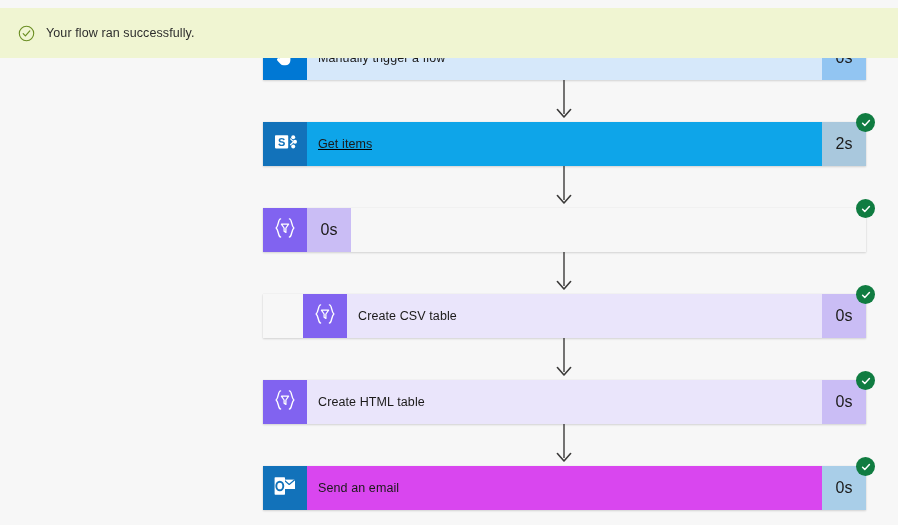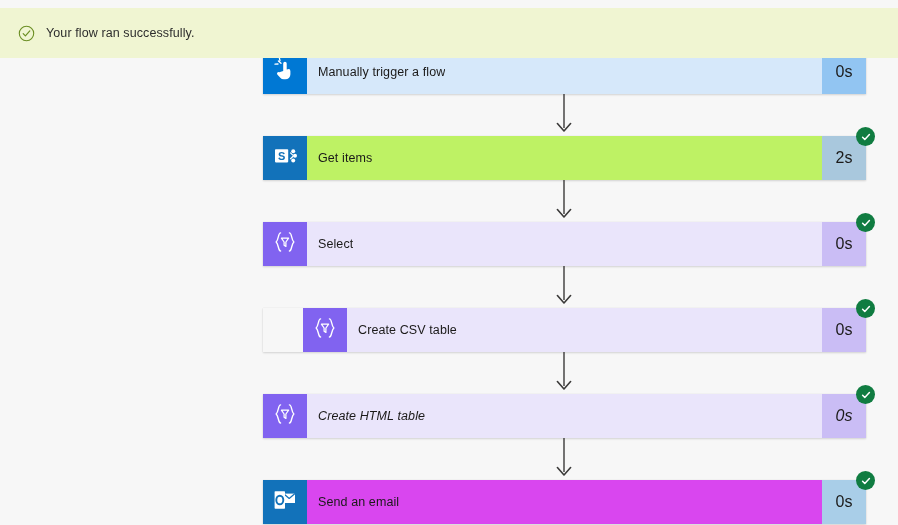--- a/index.html
+++ b/index.html
@@ -40,21 +40,21 @@
     font-size: 12.5px;
     color: #2d2d2d;
     letter-spacing: 0.1px;
     white-space: nowrap;
   }
 
   
   #flow-canvas {
     position: absolute;
     left: 0;
-    top: 14px;
+    top: 0;
     width: 898px;
     height: 373px;
     z-index: 10;
   }
 
   .flow-node {
     position: absolute;
     left: 263px;
     width: 603px;
     height: 44px;
@@ -97,21 +97,21 @@
     font-size: 16px;
     color: #1b1a19;
   }
 
   
   .theme-blue   .node-icon-tile { background: #0078d4; }
   .theme-blue   .node-body      { background: #d6e8fa; }
   .theme-blue   .node-duration  { background: #92c5f2; }
 
   .theme-sp     .node-icon-tile { background: #1272ba; }
-  .theme-sp     .node-body      { background: #bef264; }
+  .theme-sp     .node-body      { background: #0ea5e9; text-decoration: underline; }
   .theme-sp     .node-duration  { background: #a9c8dd; }
 
   .theme-purple .node-icon-tile { background: #8163f0; }
   .theme-purple .node-body      { background: #eae5fb; }
   .theme-purple .node-duration  { background: #cabdf5; }
 
   .theme-outlook .node-icon-tile { background: #1272ba; }
   .theme-outlook .node-body      { background: #d946ef; }
   .theme-outlook .node-duration  { background: #a9cee8; }
 
@@ -188,23 +188,20 @@
         <path d="M3.4 29.5 L10 37 L16.6 29.5" fill="none" stroke="#3b3a39" stroke-width="1.6" stroke-linecap="round" stroke-linejoin="round"></path>
       </svg></div>
     <div class="flow-node theme-purple" style="top: 208px;">
       <div class="node-icon-tile">
         <span class="glyph"><svg width="28" height="26" viewBox="0 0 28 26">
             <path d="M9.6 3.8 C7.0 3.8 7.8 10.6 5.2 12.9 C7.8 15.2 7.0 22.0 9.6 22.0" fill="none" stroke="#ffffff" stroke-width="1.35" stroke-linecap="round"></path>
             <path d="M18.4 3.8 C21.0 3.8 20.2 10.6 22.8 12.9 C20.2 15.2 21.0 22.0 18.4 22.0" fill="none" stroke="#ffffff" stroke-width="1.35" stroke-linecap="round"></path>
             <path d="M10.4 9.2 H17.6 L14.9 13.0 V17.4 L13.1 16.2 V13.0 Z" fill="none" stroke="#ffffff" stroke-width="1.25" stroke-linejoin="round" stroke-linecap="round"></path>
           </svg></span>
       </div>
-      <div class="node-body">
-        <span class="node-title">Select</span>
-      </div>
       <div class="node-duration">0s</div>
       <div class="node-status-badge" style="background: rgb(16, 124, 65);">
         <svg width="12" height="12" viewBox="0 0 12 12">
           <path d="M2.6 6.2 L4.8 8.5 L9.4 3.6" fill="none" stroke="#ffffff" stroke-width="1.5" stroke-linecap="round" stroke-linejoin="round"></path>
         </svg>
       </div>
     </div>
     <div class="flow-connector" style="top: 252px;"><svg width="20" height="42" viewBox="0 0 20 42">
         <line x1="10" y1="0" x2="10" y2="34" stroke="#3b3a39" stroke-width="1.4"></line>
         <path d="M3.4 29.5 L10 37 L16.6 29.5" fill="none" stroke="#3b3a39" stroke-width="1.6" stroke-linecap="round" stroke-linejoin="round"></path>
@@ -224,21 +221,21 @@
       <div class="node-status-badge" style="background: rgb(16, 124, 65);">
         <svg width="12" height="12" viewBox="0 0 12 12">
           <path d="M2.6 6.2 L4.8 8.5 L9.4 3.6" fill="none" stroke="#ffffff" stroke-width="1.5" stroke-linecap="round" stroke-linejoin="round"></path>
         </svg>
       </div>
     </div>
     <div class="flow-connector" style="top: 338px;"><svg width="20" height="42" viewBox="0 0 20 42">
         <line x1="10" y1="0" x2="10" y2="34" stroke="#3b3a39" stroke-width="1.4"></line>
         <path d="M3.4 29.5 L10 37 L16.6 29.5" fill="none" stroke="#3b3a39" stroke-width="1.6" stroke-linecap="round" stroke-linejoin="round"></path>
       </svg></div>
-    <div class="flow-node theme-purple" style="top: 380px; font-style: italic;">
+    <div class="flow-node theme-purple" style="top: 380px;">
       <div class="node-icon-tile">
         <span class="glyph"><svg width="28" height="26" viewBox="0 0 28 26">
             <path d="M9.6 3.8 C7.0 3.8 7.8 10.6 5.2 12.9 C7.8 15.2 7.0 22.0 9.6 22.0" fill="none" stroke="#ffffff" stroke-width="1.35" stroke-linecap="round"></path>
             <path d="M18.4 3.8 C21.0 3.8 20.2 10.6 22.8 12.9 C20.2 15.2 21.0 22.0 18.4 22.0" fill="none" stroke="#ffffff" stroke-width="1.35" stroke-linecap="round"></path>
             <path d="M10.4 9.2 H17.6 L14.9 13.0 V17.4 L13.1 16.2 V13.0 Z" fill="none" stroke="#ffffff" stroke-width="1.25" stroke-linejoin="round" stroke-linecap="round"></path>
           </svg></span>
       </div>
       <div class="node-body">
         <span class="node-title">Create HTML table</span>
       </div>

